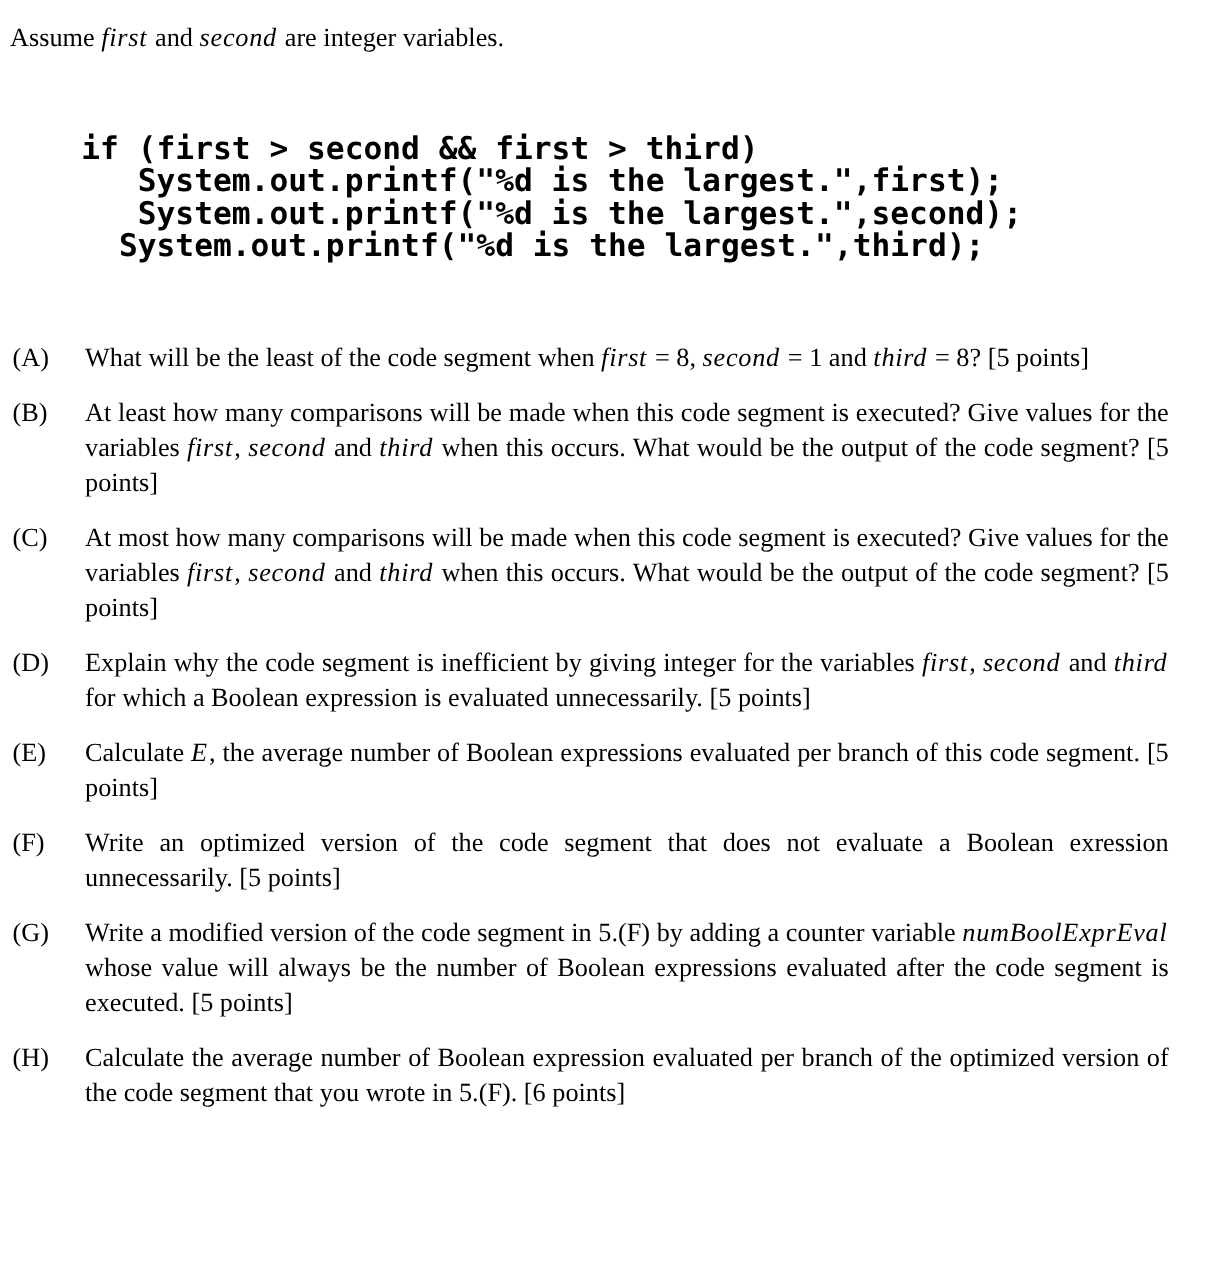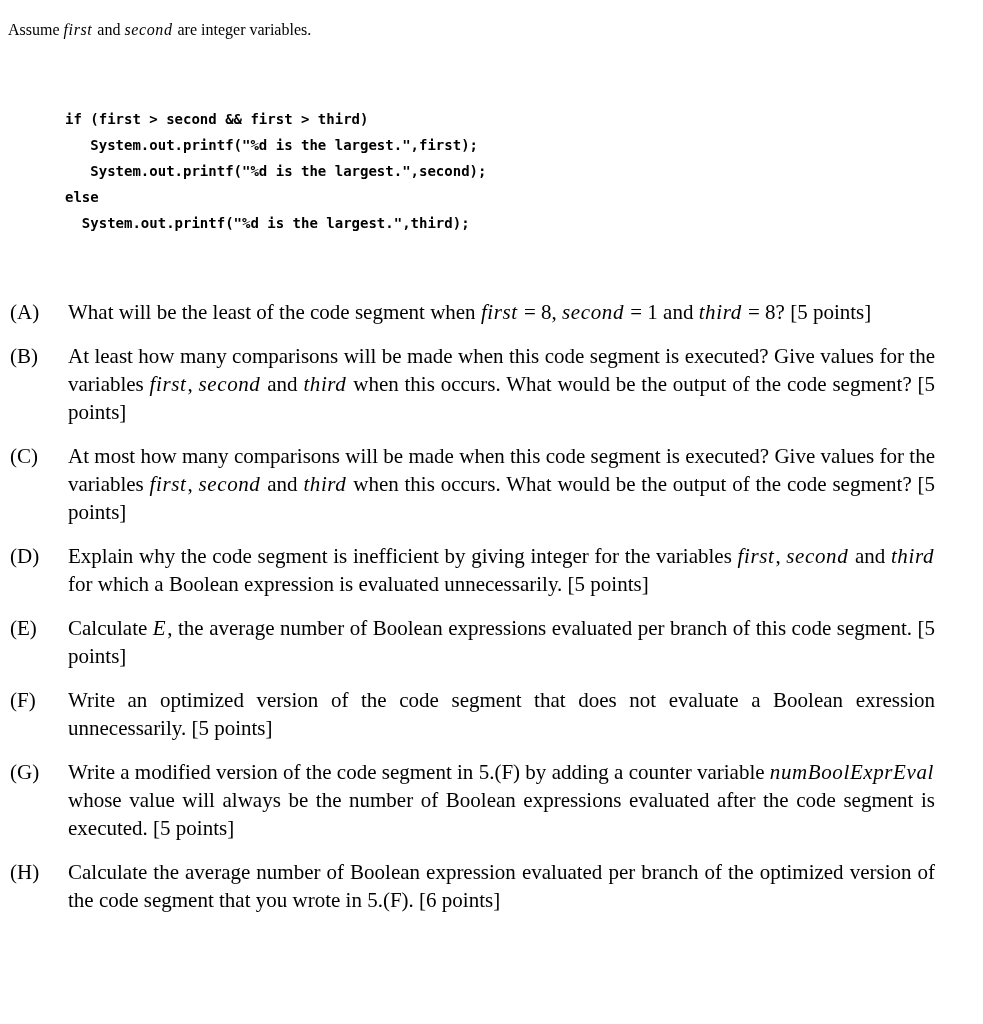--- a/index.html
+++ b/index.html
@@ -15,27 +15,27 @@
     font-family: "Liberation Serif", serif;
   }
   .page {
     box-sizing: border-box;
     width: 983px;
     height: 1024px;
     padding: 16px 48px 0 8px;
   }
   .intro {
     margin: 0;
-    font-size: 16px;
+    font-size: 21px;
     line-height: 28px;
   }
   .code {
     margin: 62px 0 0 57px;
     font-family: "DejaVu Sans Mono", "Liberation Mono", monospace;
-    font-size: 14px;
+    font-size: 25px;
     line-height: 26px;
     font-weight: bold;
     white-space: pre;
   }
   .questions {
     margin-top: 62px;
   }
   .q {
     display: flex;
     align-items: flex-start;
@@ -58,21 +58,21 @@
     font-style: italic;
     letter-spacing: 0.6px;
     padding-right: 1px;
   }
 </style>
 </head>
 <body>
 
 <div class="page">
   <p class="intro"><span>Assume </span><span class="mvar">first</span><span> and </span><span class="mvar">second</span><span> are integer variables.</span></p>
-  <pre class="code"><div>if (first &gt; second &amp;&amp; first &gt; third)</div><div>   System.out.printf("%d is the largest.",first);</div><div>   System.out.printf("%d is the largest.",second);</div><div>else</div><div>  System.out.printf("%d is the largest.",third);</div></pre>
+  <pre class="code"><div>if (first &gt; second &amp;&amp; first &gt; third)</div><div>   System.out.printf("%d is the largest.",first);</div><div>   System.out.printf("%d is the largest.",second);</div><div>  System.out.printf("%d is the largest.",third);</div></pre>
   <div class="questions" id="questions">
   <div class="q">
     <span class="q-label">(A)</span>
     <span class="q-text"><span>What will be the least of the code segment when </span><span class="mvar">first</span><span> = 8, </span><span class="mvar">second</span><span> = 1 and </span><span class="mvar">third</span><span> = 8? [5 points]</span></span>
   </div>
 
   <div class="q">
     <span class="q-label">(B)</span>
     <span class="q-text"><span>At least how many comparisons will be made when this code segment is executed? Give values for the variables </span><span class="mvar">first</span><span>, </span><span class="mvar">second</span><span> and </span><span class="mvar">third</span><span> when this occurs.  What would be the output of the code segment? [5 points]</span></span>
   </div>

